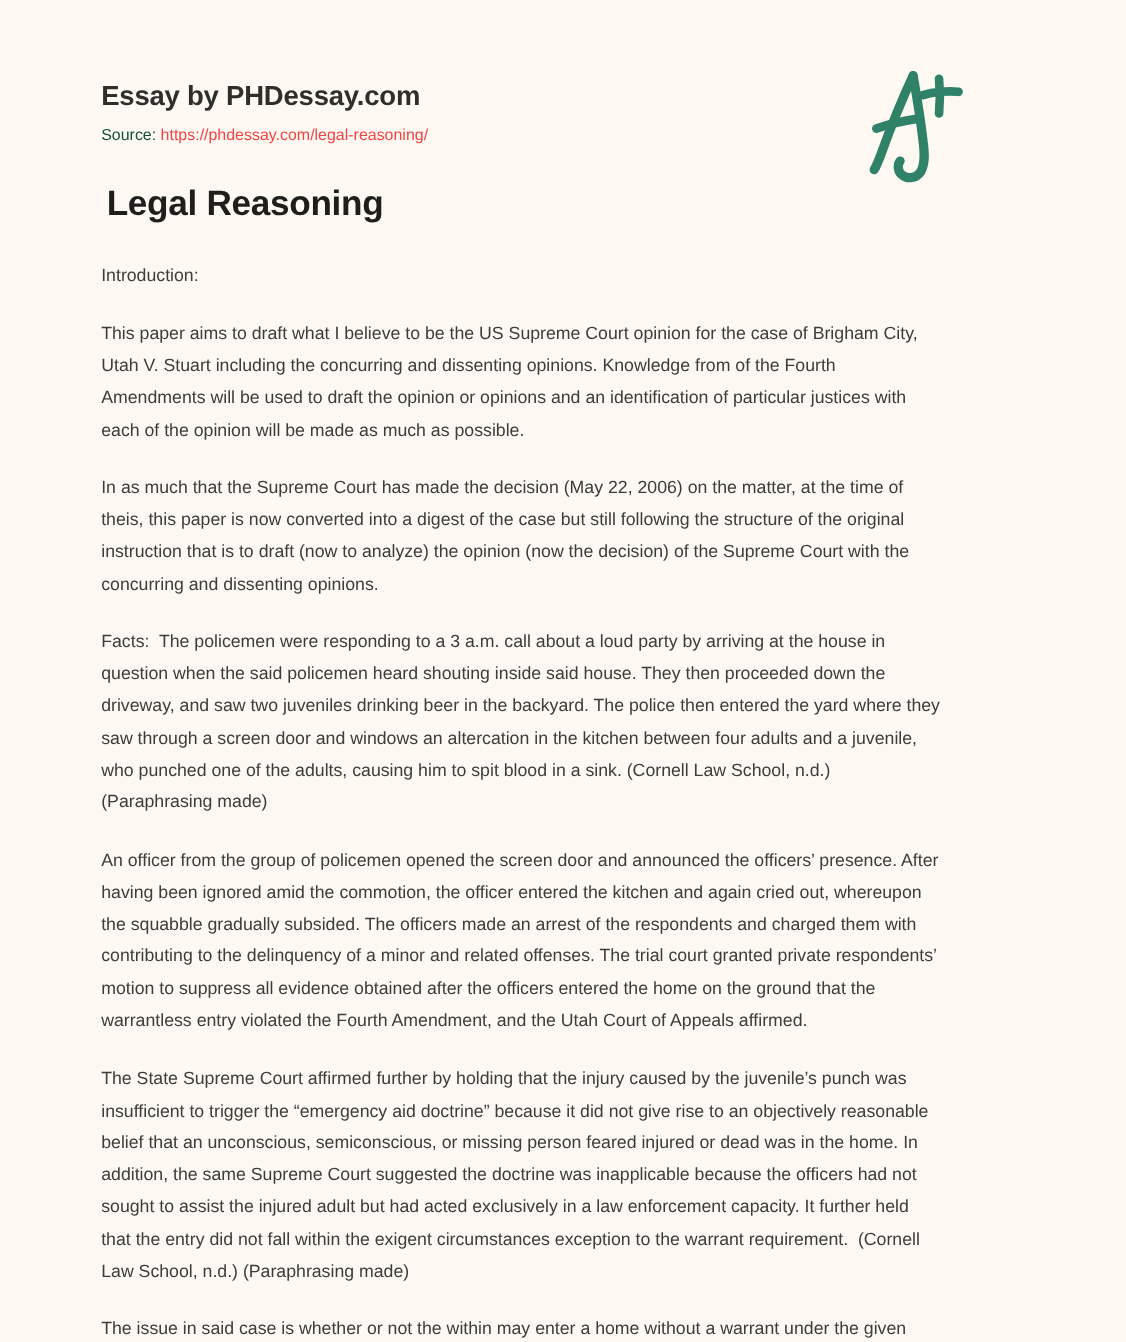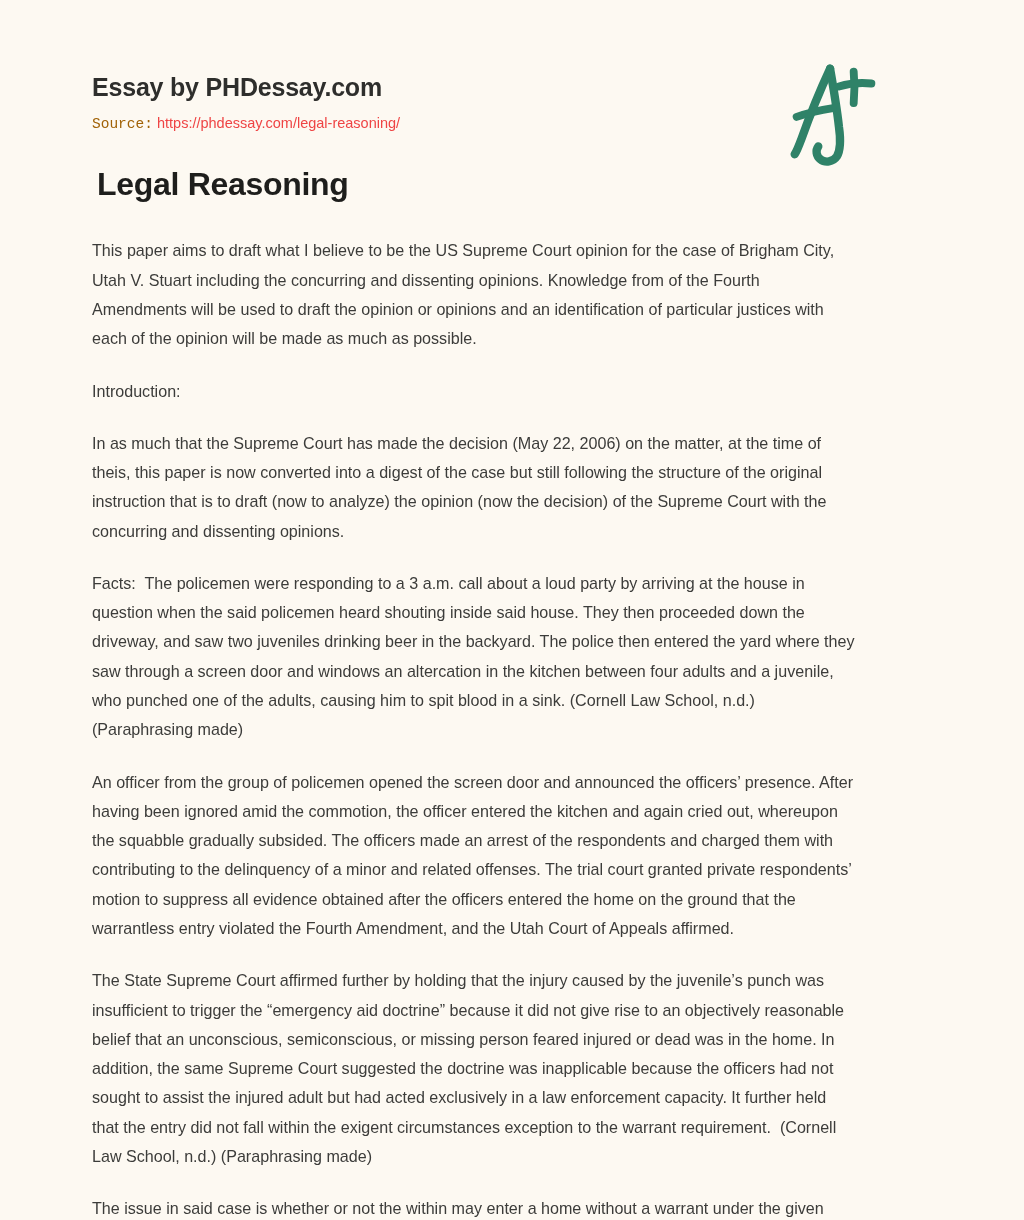--- a/index.html
+++ b/index.html
@@ -41,22 +41,21 @@
     white-space: nowrap;
   }
   .source-line {
     margin-top: 13px;
     font-size: 14.5px;
     color: #8b8b86;
     line-height: 1.2;
     white-space: nowrap;
   }
   .source-label {
-    color: #a16207;
-    font-family: Liberation Mono, monospace;
+    color: #14532d;
   }
   .source-url {
     color: #ef4444;
     text-decoration: none;
   }
 
   
   .logo {
     position: absolute;
     top: 52px;
@@ -126,22 +125,22 @@
         <path d="M79 20 C80 30 80 42 79 52" stroke-width="8"></path>
 
         <path d="M64 35 C74 32 88 31 97 32" stroke-width="8"></path>
       </g>
     </svg>
   </div>
 
   <h1 class="doc-title">Legal Reasoning</h1>
 
   <div class="article">
+    <p class="para">Introduction:</p>
     <p class="para">This paper aims to draft what I believe to be the US Supreme Court opinion for the case of Brigham City, Utah V. Stuart including the concurring and dissenting opinions. Knowledge from of the Fourth Amendments will be used to draft the opinion or opinions and an identification of particular justices with each of the opinion will be made as much as possible.</p>
-    <p class="para">Introduction:</p>
     <p class="para">In as much that the Supreme Court has made the decision (May 22, 2006) on the matter, at the time of theis, this paper is now converted into a digest of the case but still following the structure of the original instruction that is to draft (now to analyze) the opinion (now the decision) of the Supreme Court with the concurring and dissenting opinions.</p>
     <p class="para">Facts:  The policemen were responding to a 3 a.m. call about a loud party by arriving at the house in question when the said policemen heard shouting inside said house. They then proceeded down the driveway, and saw two juveniles drinking beer in the backyard. The police then entered the yard where they saw through a screen door and windows an altercation in the kitchen between four adults and a juvenile, who punched one of the adults, causing him to spit blood in a sink. (Cornell Law School, n.d.) (Paraphrasing made)</p>
     <p class="para">An officer from the group of policemen opened the screen door and announced the officers’ presence. After having been ignored amid the commotion, the officer entered the kitchen and again cried out, whereupon the squabble gradually subsided. The officers made an arrest of the respondents and charged them with contributing to the delinquency of a minor and related offenses. The trial court granted private respondents’ motion to suppress all evidence obtained after the officers entered the home on the ground that the warrantless entry violated the Fourth Amendment, and the Utah Court of Appeals affirmed.</p>
     <p class="para">The State Supreme Court affirmed further by holding that the injury caused by the juvenile’s punch was insufficient to trigger the “emergency aid doctrine” because it did not give rise to an objectively reasonable belief that an unconscious, semiconscious, or missing person feared injured or dead was in the home. In addition, the same Supreme Court suggested the doctrine was inapplicable because the officers had not sought to assist the injured adult but had acted exclusively in a law enforcement capacity. It further held that the entry did not fall within the exigent circumstances exception to the warrant requirement.  (Cornell Law School, n.d.) (Paraphrasing made)</p>
     <p class="para">The issue in said case is whether or not the within may enter a home without a warrant under the given circumstances as described above.</p>
 
   </div>
 
 </div>
 

